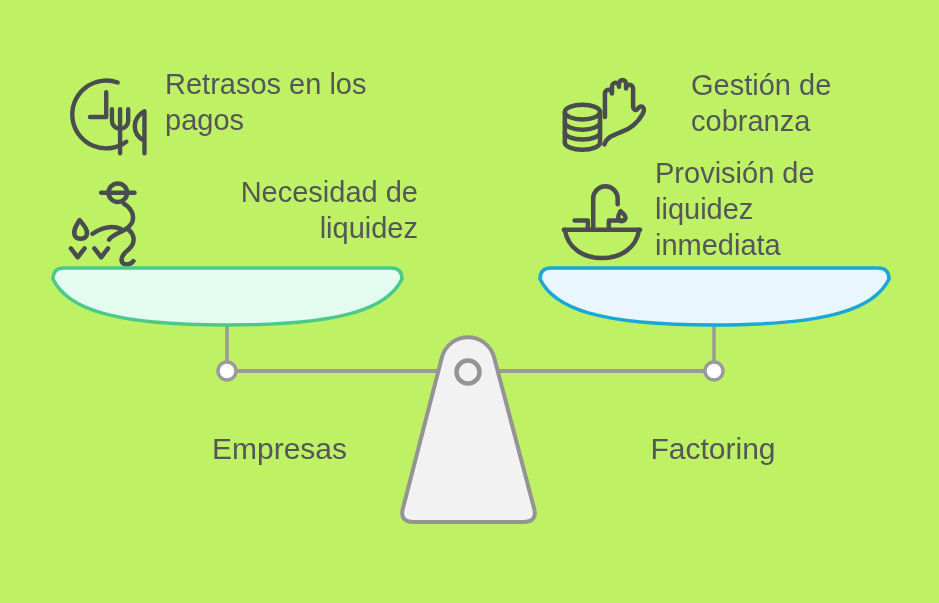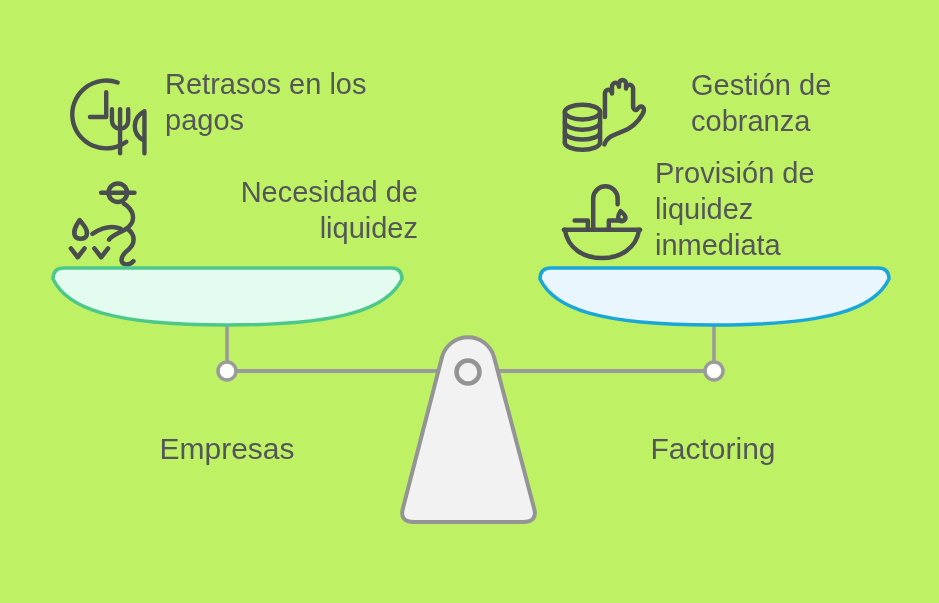--- a/index.html
+++ b/index.html
@@ -84,16 +84,16 @@
       <path d="M 3,13 Q 3,2 14,2 L 341,2 Q 352,2 352,13 C 338,42 294,59 177,59 C 60,59 17,42 3,13 Z" fill="#e9f6fd" stroke="#1aa7d8" stroke-width="3.5"></path>
     </g>
 
     <path d="M 442,357 A 27,27 0 0 1 494,357 L 534,508 Q 538,522 523,522 L 414,522 Q 399,522 403,508 Z" fill="#f2f2f2" stroke="#949494" stroke-width="4" stroke-linejoin="round"></path>
     <circle cx="468" cy="372" r="11.5" fill="#f2f2f2" stroke="#949494" stroke-width="4.5"></circle>
 
     <circle cx="227" cy="371" r="9" fill="#ffffff" stroke="#9a9a9a" stroke-width="3.5"></circle>
     <circle cx="714" cy="371" r="9" fill="#ffffff" stroke="#9a9a9a" stroke-width="3.5"></circle>
   </svg>
 
-  <div class="abs pan-label" style="left:107px;top:433px;">Empresas</div>
+  <div class="abs pan-label" style="left:107px;top:433px;text-align:right;">Empresas</div>
   <div class="abs pan-label" style="left:593px;top:433px;text-align:center;">Factoring</div>
 
 </div>
 
 </body></html>

